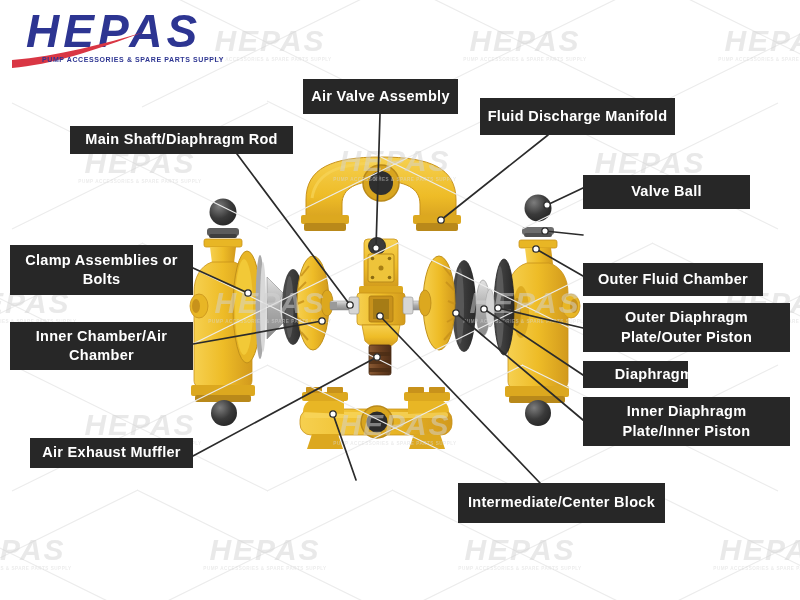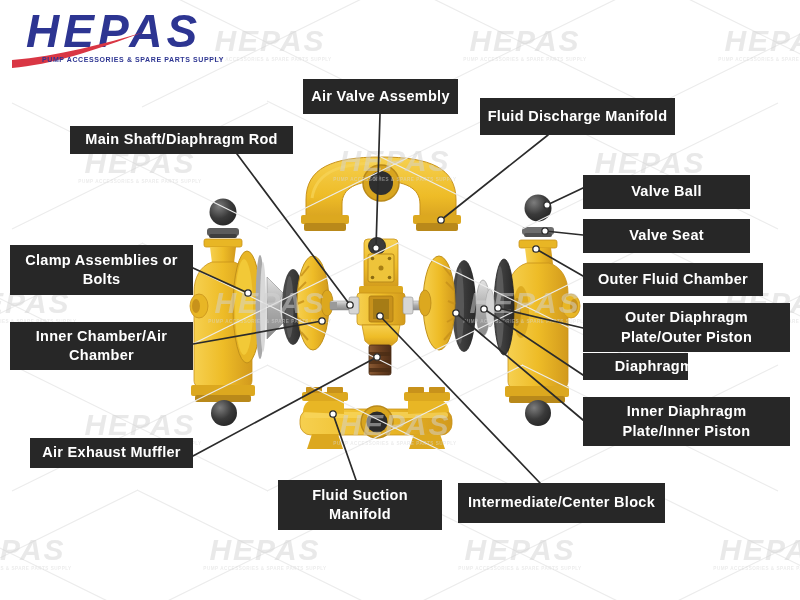--- a/index.html
+++ b/index.html
@@ -335,51 +335,44 @@
       </div>
       <div class="plabel" style="left: 480px; top: 98px; width: 195px; height: 37px;">
         <span>Fluid Discharge Manifold</span>
       </div>
       <div class="plabel" style="left: 583px; top: 175px; width: 167px; height: 34px;">
         <span>Valve Ball</span>
       </div>
       <div class="plabel" style="left: 70px; top: 126px; width: 223px; height: 28px;">
         <span>Main Shaft/Diaphragm Rod</span>
       </div>
-      <div class="plabel" style="left: 583px; top: 219px; width: 167px; height: 34px;">
-        <span>Valve Seat</span>
-      </div>
       <div class="plabel" style="left: 583px; top: 263px; width: 180px; height: 33px;">
         <span>Outer Fluid Chamber</span>
       </div>
       <div class="plabel" style="left: 583px; top: 303px; width: 207px; height: 49px;">
         <span>Outer Diaphragm</span>
         <span>Plate/Outer Piston</span>
       </div>
-      <div class="plabel" style="left: 583px; top: 353px; width: 105px; height: 27px; padding-left: 37px;">
+      <div class="plabel" style="left: 583px; top: 361px; width: 105px; height: 27px; padding-left: 37px;">
         <span>Diaphragm</span>
       </div>
       <div class="plabel" style="left: 583px; top: 397px; width: 207px; height: 49px;">
         <span>Inner Diaphragm</span>
         <span>Plate/Inner Piston</span>
       </div>
       <div class="plabel" style="left: 10px; top: 245px; width: 183px; height: 50px;">
         <span>Clamp Assemblies or</span>
         <span>Bolts</span>
       </div>
       <div class="plabel" style="left: 10px; top: 322px; width: 183px; height: 48px; align-items: center;">
         <span>Inner Chamber/Air</span>
         <span>Chamber</span>
       </div>
       <div class="plabel" style="left: 30px; top: 438px; width: 163px; height: 30px;">
         <span>Air Exhaust Muffler</span>
-      </div>
-      <div class="plabel" style="left: 278px; top: 480px; width: 164px; height: 50px;">
-        <span>Fluid Suction</span>
-        <span>Manifold</span>
       </div>
       <div class="plabel" style="left: 458px; top: 483px; width: 207px; height: 40px;">
         <span>Intermediate/Center Block</span>
       </div>
     </div>
 
   <div class="logo">
     <div class="logo-text">HEPAS</div>
     <svg class="logo-swoosh" width="132" height="38" viewBox="0 0 132 38" aria-hidden="true">
       <path d="M0,36 C38,33 84,18 132,0 C92,12 46,24 0,28 Z" fill="#d93644"></path>

